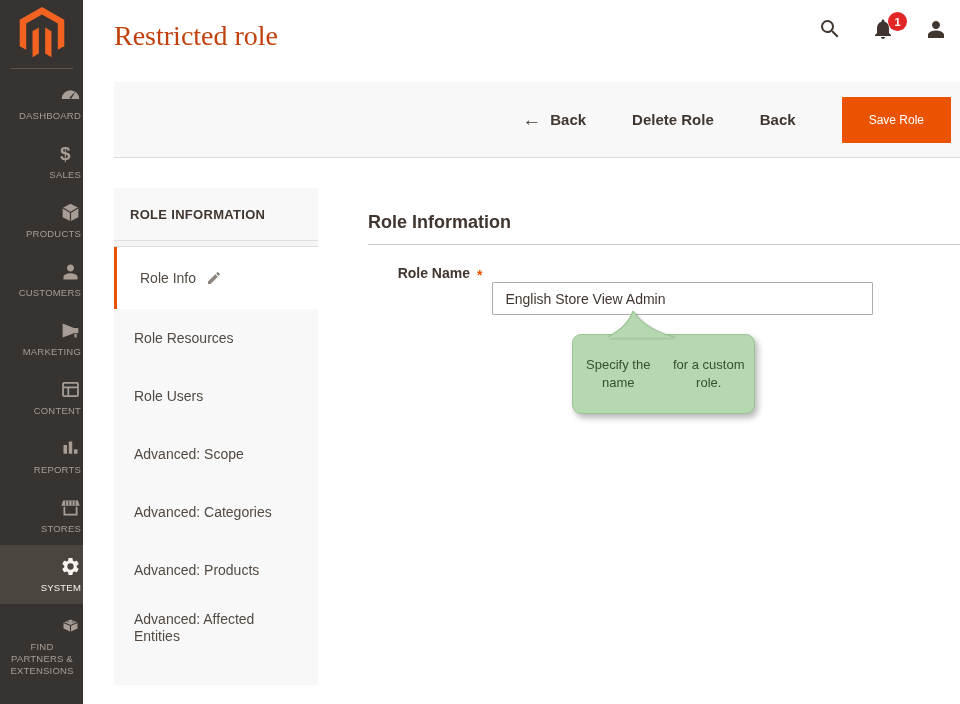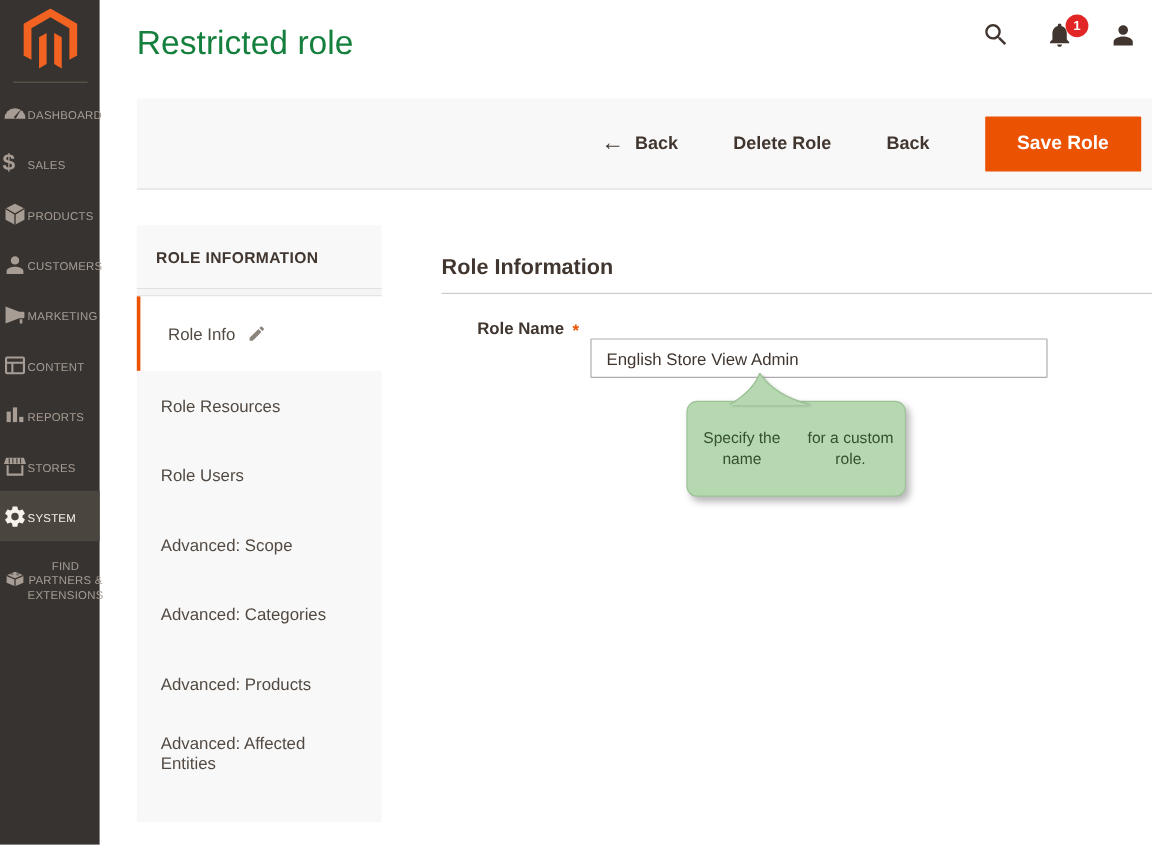--- a/index.html
+++ b/index.html
@@ -10,40 +10,40 @@
   }
 
   
   .sidebar {
     position:absolute; left:0; top:0; width:83px; height:704px;
     background:#373330; z-index:5;
   }
   .logo-wrap { height:62px; display:flex; align-items:center; justify-content:center; padding-top:8px; }
   .logo-divider { width:62px; height:1px; background:#5d574f; margin:6px auto 4px; }
   .nav-item {
-    display:flex; flex-direction:row; align-items:center;
+    display:flex; flex-direction:column; align-items:flex-end;
     padding:11px 2px 10px; cursor:pointer; color:#a79d95;
   }
   .nav-item .nav-icon { width:21px; height:21px; display:block; }
   .nav-item .nav-icon svg { width:21px; height:21px; display:block; fill:#a79d95; }
   .nav-item .nav-label {
     margin-top:5px; font-size:9.5px; line-height:12px; text-align:center;
     letter-spacing:.2px; max-width:78px;
   }
   .nav-item.active { background:#4a453f; color:#f7f3eb; }
   .nav-item.active .nav-icon svg { fill:#f7f3eb; }
   .dollar { font-size:19px; font-weight:700; line-height:21px; color:#a79d95; }
 
   
   .page { position:absolute; left:83px; top:0; width:877px; height:704px; background:#fff; }
 
   .page-header { position:relative; height:80px; }
   .page-title {
     position:absolute; left:31px; top:20px;
-    font-size:28px; font-weight:400; color:#15803d;
+    font-size:28px; font-weight:400; color:#c2410c;font-family:Liberation Serif, serif;
   }
   .header-actions { position:absolute; right:12px; top:17px; display:flex; align-items:flex-start; gap:29px; }
   .header-icon-btn { position:relative; width:24px; height:24px; cursor:pointer; }
   .header-icon-btn svg { width:24px; height:24px; fill:#41362f; }
   .badge {
     position:absolute; top:-5px; right:-12px; min-width:19px; height:19px;
     background:#e22626; border-radius:50%; color:#fff; font-size:11px; font-weight:700;
     display:flex; align-items:center; justify-content:center; padding:0 2px;
   }
 
@@ -56,21 +56,21 @@
   .action-link {
     display:flex; align-items:center; gap:9px;
     font-size:15px; font-weight:600; color:#41362f;
     background:none; border:none; cursor:pointer; margin-right:46px;
     font-family:"Liberation Sans", sans-serif;
   }
   .back-arrow { font-size:19px; line-height:1; font-weight:400; }
   .save-btn {
     margin-right:9px; height:46px; padding:0 27px;
     background:#eb5202; color:#fff; border:none; border-radius:1px;
-    font-size:16px; font-weight:700; cursor:pointer;
+    font-size:12px; font-weight:400; cursor:pointer;
     font-family:"Liberation Sans", sans-serif;
   }
 
   
   .content { position:absolute; left:31px; top:188px; right:0; display:flex; align-items:flex-start; }
 
   .tab-panel { width:204px; flex:0 0 204px; background:#f8f8f8; }
   .tab-panel-header {
     padding:19px 14px 18px 16px; background:#f8f8f8;
     font-size:13px; font-weight:700; letter-spacing:.3px; color:#41362f;

